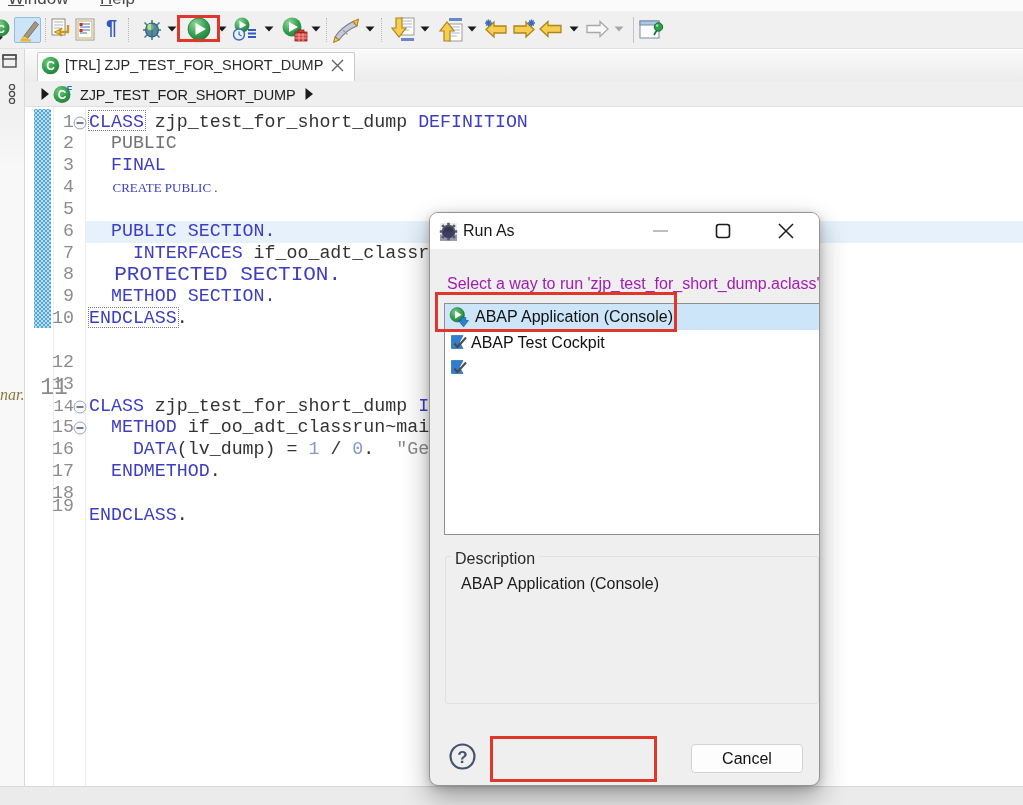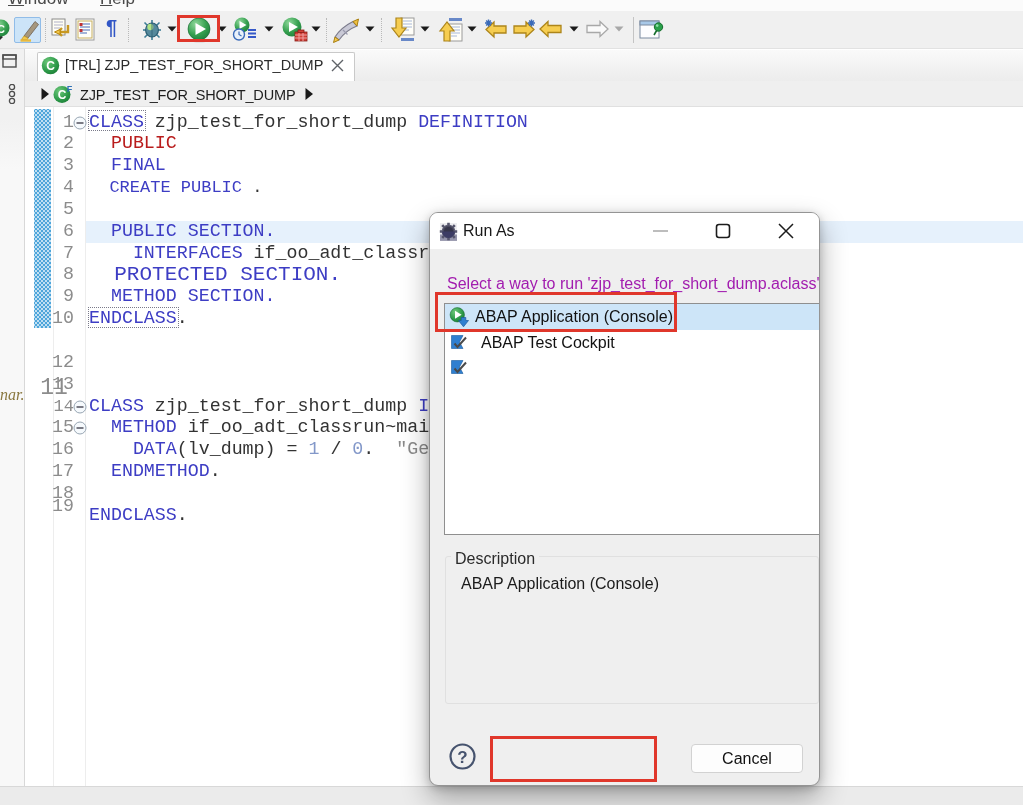--- a/index.html
+++ b/index.html
@@ -268,23 +268,23 @@
           <circle cx="7" cy="7" r="6" fill="#f6fafd" stroke="#97a5b2" stroke-width="1"></circle>
           <path d="M3.5 7 H10.5" stroke="#62626e" stroke-width="1.7"></path>
         </svg>
         <div class="abs" style="right:949px;top:332.25px;width:40px;text-align:right;font-family:'Liberation Mono',monospace;font-size:18.3px;line-height:21.85px;color:#8c8c8c;">16</div>
         <div class="abs" style="right:949px;top:354.1px;width:40px;text-align:right;font-family:'Liberation Mono',monospace;font-size:18.3px;line-height:21.85px;color:#8c8c8c;">17</div>
         <div class="abs" style="right:949px;top:375.95000000000005px;width:40px;text-align:right;font-family:'Liberation Mono',monospace;font-size:18.3px;line-height:21.85px;color:#8c8c8c;">18</div>
         <div class="abs" style="right:949px;top:389px;width:40px;text-align:right;font-family:'Liberation Mono',monospace;font-size:18.3px;line-height:21.85px;color:#8c8c8c;">19</div>
       </div>
     <div id="code">
         <div class="abs" style="left:63px;top:4.5px;white-space:pre;font-family:'Liberation Mono',monospace;font-size:18.3px;line-height:21.85px;color:#333;"><span style="color:#3d3dc4">CLASS</span> zjp_test_for_short_dump <span style="color:#3d3dc4">DEFINITION</span></div>
-        <div class="abs" style="left:63px;top:26.35px;white-space:pre;font-family:'Liberation Mono',monospace;font-size:18.3px;line-height:21.85px;color:#333;">  <span style="color:#b91c1c">PUBLIC</span></div>
+        <div class="abs" style="left:63px;top:26.35px;white-space:pre;font-family:'Liberation Mono',monospace;font-size:18.3px;line-height:21.85px;color:#333;">  <span style="color:#737373">PUBLIC</span></div>
         <div class="abs" style="left:63px;top:48.2px;white-space:pre;font-family:'Liberation Mono',monospace;font-size:18.3px;line-height:21.85px;color:#333;">  <span style="color:#3d3dc4">FINAL</span></div>
-        <div class="abs" style="left:63px;top:70.05000000000001px;white-space:pre;font-family:Liberation Mono, monospace;font-size:17px;line-height:21.85px;color:#333;">  <span style="color:#3d3dc4">CREATE PUBLIC</span> .</div>
+        <div class="abs" style="left:80px;top:70.05000000000001px;white-space:pre;font-family:Liberation Serif, serif;font-size:13px;line-height:21.85px;color:#333;">  <span style="color:#3d3dc4">CREATE PUBLIC</span> .</div>
         <div class="abs" style="left:63px;top:91.9px;white-space:pre;font-family:'Liberation Mono',monospace;font-size:18.3px;line-height:21.85px;color:#333;"></div>
         <div class="abs" style="left:63px;top:113.75px;white-space:pre;font-family:'Liberation Mono',monospace;font-size:18.3px;line-height:21.85px;color:#333;">  <span style="color:#3d3dc4">PUBLIC SECTION.</span></div>
         <div class="abs" style="left:63px;top:135.60000000000002px;white-space:pre;font-family:'Liberation Mono',monospace;font-size:18.3px;line-height:21.85px;color:#333;">    <span style="color:#3d3dc4">INTERFACES</span> if_oo_adt_classrun.</div>
         <div class="abs" style="left:63px;top:157.45000000000002px;white-space:pre;font-family:'Liberation Mono',monospace;font-size:21px;line-height:21.85px;color:#333;">  <span style="color:#3d3dc4">PROTECTED SECTION.</span></div>
         <div class="abs" style="left:63px;top:179.3px;white-space:pre;font-family:'Liberation Mono',monospace;font-size:18.3px;line-height:21.85px;color:#333;">  <span style="color:#3d3dc4">METHOD SECTION.</span></div>
         <div class="abs" style="left:63px;top:201.15px;white-space:pre;font-family:'Liberation Mono',monospace;font-size:18.3px;line-height:21.85px;color:#333;"><span style="color:#3d3dc4">ENDCLASS</span>.</div>
         <div class="abs" style="left:63px;top:223px;white-space:pre;font-family:'Liberation Mono',monospace;font-size:18.3px;line-height:21.85px;color:#333;"></div>
         <div class="abs" style="left:63px;top:244.85000000000002px;white-space:pre;font-family:'Liberation Mono',monospace;font-size:18.3px;line-height:21.85px;color:#333;"></div>
         <div class="abs" style="left:63px;top:266.70000000000005px;white-space:pre;font-family:'Liberation Mono',monospace;font-size:18.3px;line-height:21.85px;color:#333;"></div>
         <div class="abs" style="left:63px;top:288.55px;white-space:pre;font-family:'Liberation Mono',monospace;font-size:18.3px;line-height:21.85px;color:#333;"><span style="color:#3d3dc4">CLASS</span> zjp_test_for_short_dump <span style="color:#3d3dc4">IMPLEMENTATION</span></div>
@@ -340,21 +340,21 @@
           <path d="M6 3.8 L12.6 7.8 L6 11.8 Z" fill="#fff"></path>
           <path d="M12.2 10.5 H16.8 V13.5 H19.5 L14.5 19.8 L9.5 13.5 H12.2 Z" fill="#2f7fd0" stroke="#1a5a9e" stroke-width="0.7"></path>
         </svg>
         <span style="margin-left:5px;font-size:16px;color:#111;">ABAP Application (Console)</span>
       </div>
       <div style="height:25px;display:flex;align-items:center;">
         <svg style="margin-left:4px;" width="20" height="20" viewBox="0 0 20 20">
           <path d="M2.5 2.5 H14 L10.5 9 L14 15.5 H2.5 Z" fill="#2f7fd0" stroke="#1a5a9e" stroke-width="0.6"></path>
           <path d="M5.5 10.5 L8.5 14 L17 4.5" stroke="#4a4a4a" stroke-width="2" fill="none"></path>
         </svg>
-        <span style="margin-left:12px;font-size:16px;color:#111;">ABAP Test Cockpit</span>
+        <span style="margin-left:2px;font-size:16px;color:#111;">ABAP Test Cockpit</span>
       </div>
       <div style="height:25px;display:flex;align-items:center;">
         <svg style="margin-left:4px;" width="20" height="20" viewBox="0 0 20 20">
           <path d="M2.5 2.5 H14 L10.5 9 L14 15.5 H2.5 Z" fill="#2f7fd0" stroke="#1a5a9e" stroke-width="0.6"></path>
           <path d="M5.5 10.5 L8.5 14 L17 4.5" stroke="#4a4a4a" stroke-width="2" fill="none"></path>
         </svg>
       </div>
     </div>
 
     <div class="abs" style="left:15px;top:343px;width:374px;height:148px;border:1px solid #e0e0e0;border-radius:3px;"></div>

